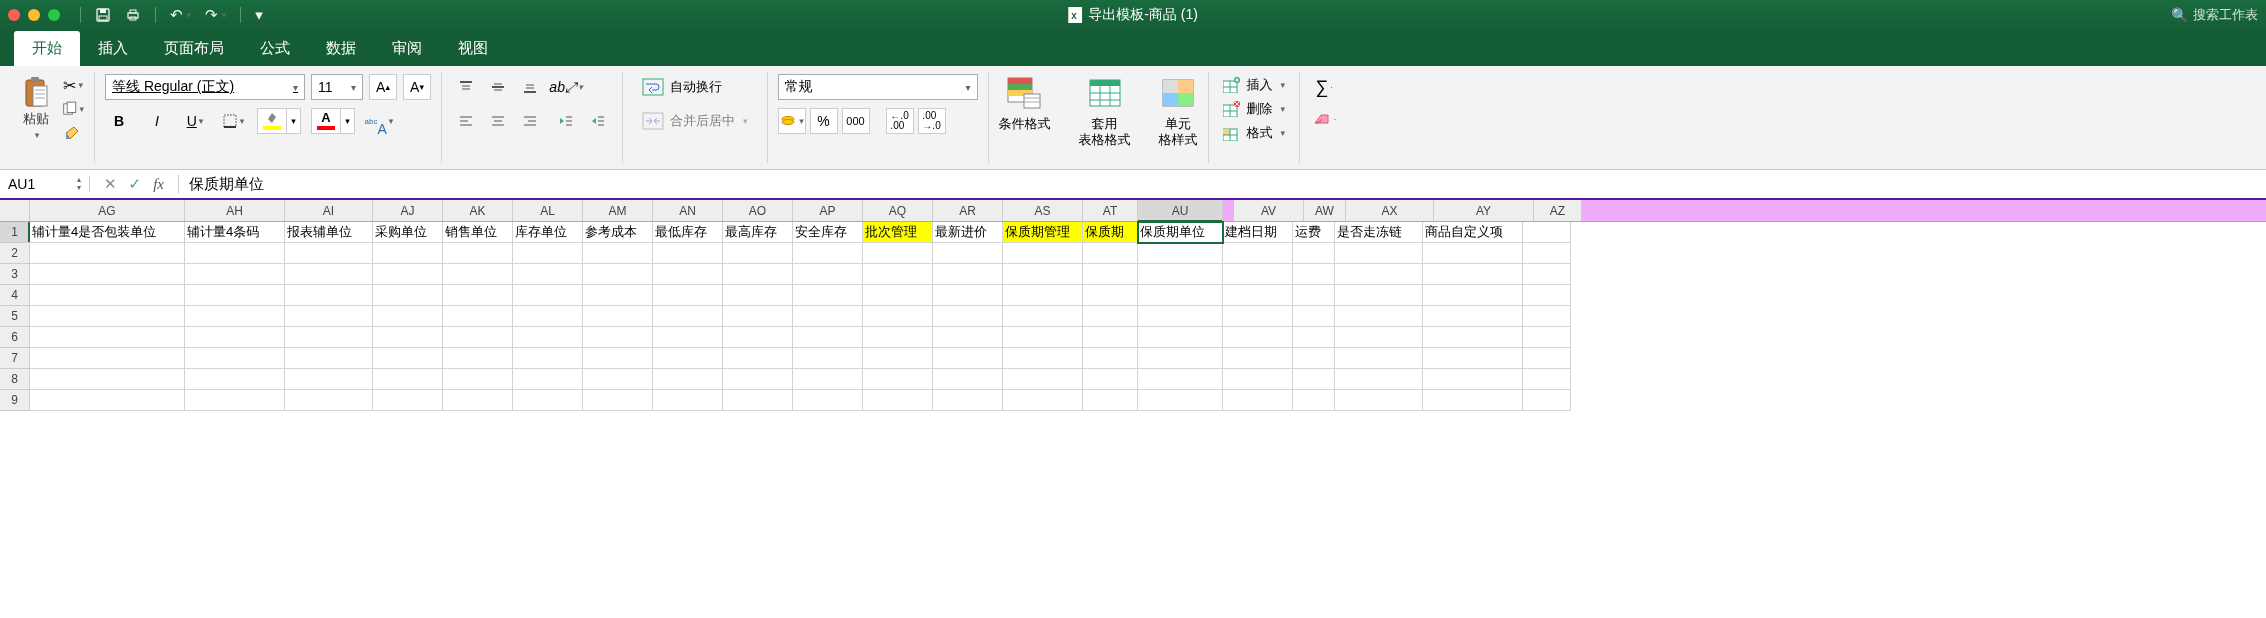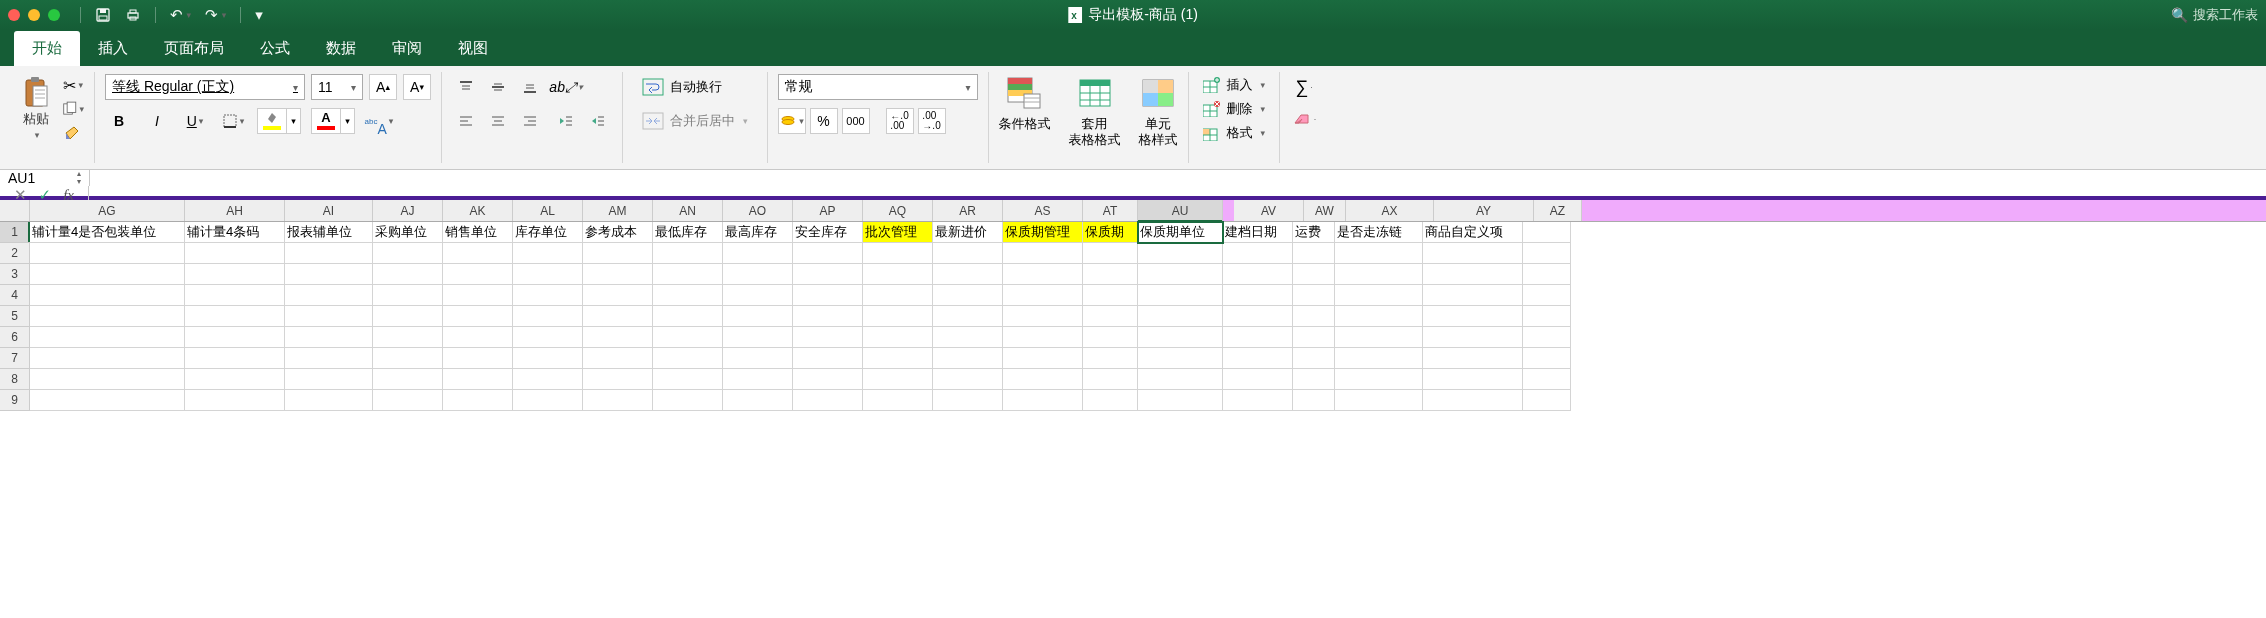--- a/index.html
+++ b/index.html
@@ -54,32 +54,32 @@
   .align-row { display:flex; gap:4px;}
   
   .wrap-merge { display:flex; flex-direction:column; gap:8px; justify-content:center;}
   .wm-btn { display:flex; align-items:center; gap:6px; padding:3px 8px; cursor:pointer; border:1px solid transparent;}
   .wm-btn.disabled { opacity:.5; }
   .wm-icon { width:22px; height:18px;}
   
   .num-col { display:flex; flex-direction:column; gap:8px;}
   .num-row { display:flex; gap:4px;}
   
-  .styles-group { display:flex; gap:18px; align-items:flex-start; padding-top:2px;}
+  .styles-group { display:flex; gap:28px; align-items:flex-start; padding-top:2px;}
   .style-btn { display:flex; flex-direction:column; align-items:center; gap:4px; cursor:pointer; font-size:13px; text-align:center; line-height:1.2;}
   .style-icon { width:38px; height:36px;}
   
   .cells-col { display:flex; flex-direction:column; gap:2px;}
   .cell-btn { display:flex; align-items:center; gap:6px; padding:2px 4px; cursor:pointer; font-size:13px;}
   .cell-icon { width:18px; height:16px;}
   
   .edit-col { display:flex; flex-direction:column; gap:6px; align-items:center;}
   
   
-  .formula-bar { height: 30px; border-bottom:4px solid #4c1d95; display:flex; align-items:flex-start; background:#fff;flex-direction:column;}
+  .formula-bar { height: 30px; border-bottom:2px solid #4c1d95; display:flex; align-items:center; background:#fff;}
   .name-box { width:90px; border-right:1px solid #c8c8c8; display:flex; align-items:center; padding:0 8px; font-size:14px;}
   .nb-stepper { margin-left:auto; display:flex; flex-direction:column; font-size:8px; color:#666; line-height:1;}
   .fx-controls { display:flex; align-items:center; gap:12px; padding:0 14px; border-right:1px solid #c8c8c8; color:#888;}
   .fx-label { font-style:italic; font-family: "Times New Roman", serif; font-size:15px; color:#555;}
   .formula-input { flex:1; display:flex; align-items:center; padding:0 10px; font-size:15px;}
   
   
   .grid-wrap { position:relative; }
   .col-headers { display:flex; height:22px; background:#f0abfc; border-bottom:1px solid #aaa;}
   .corner { width:30px; border-right:1px solid #ccc; background:#eee;}

